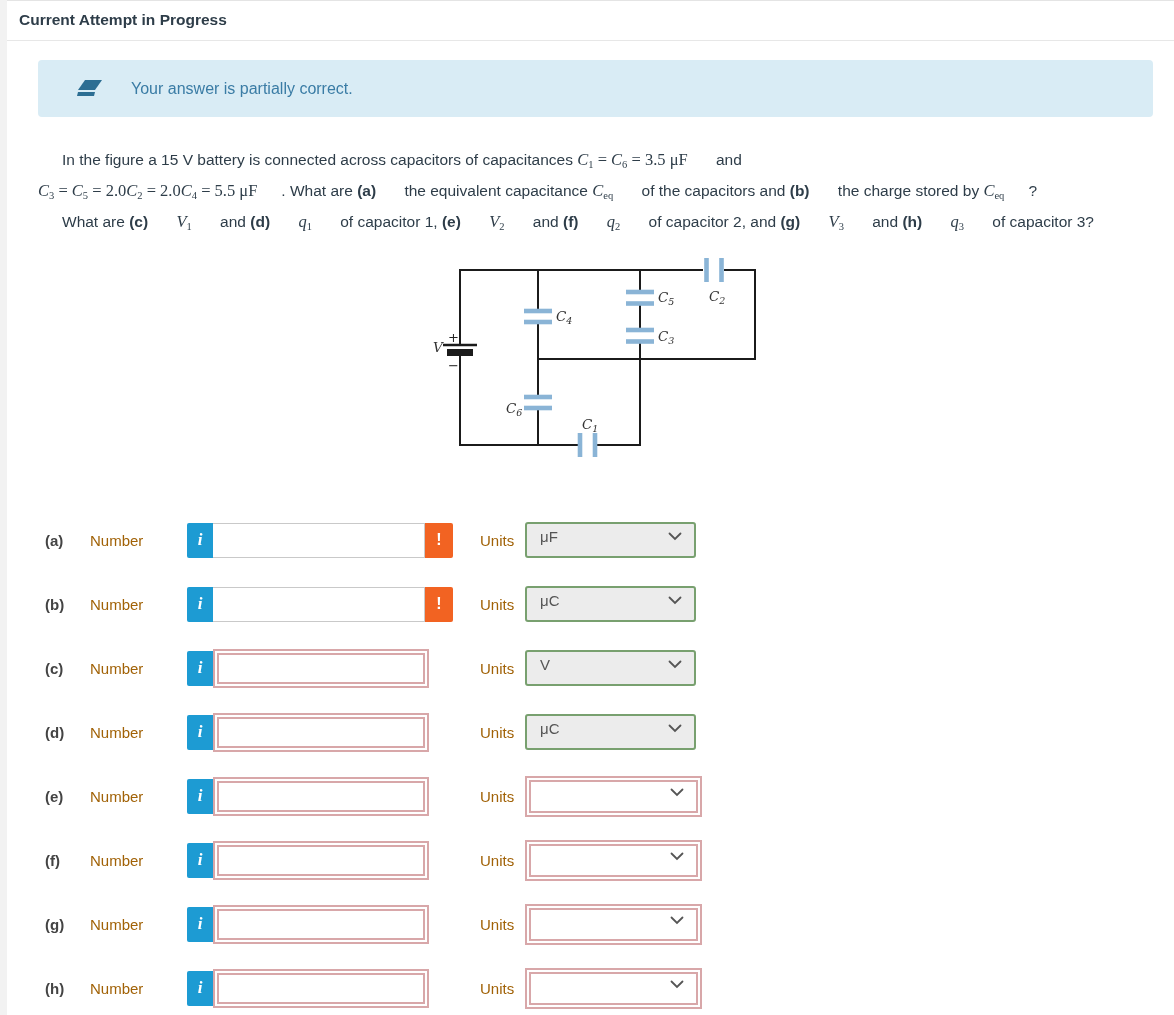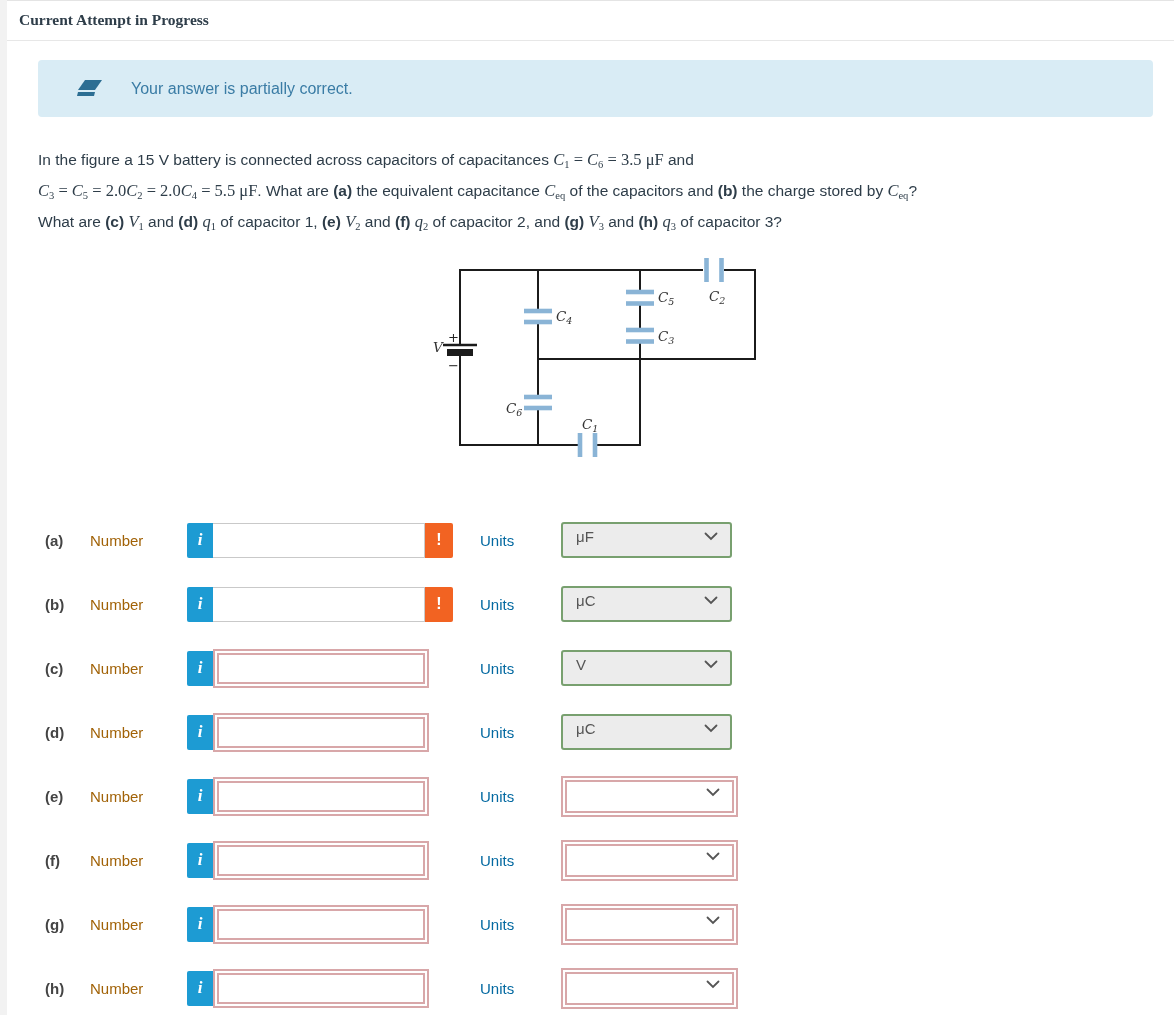--- a/index.html
+++ b/index.html
@@ -7,28 +7,28 @@
     --valid-green:#78a06f; --banner-bg:#d9ecf5; --banner-text:#3a7ca5;
     --heading-text:#2e3d49; --plate-blue:#8ab4d6; --select-bg:#ececec;
   }
   *{box-sizing:border-box; margin:0; padding:0;}
   html,body{width:1174px; height:1015px; overflow:hidden; background:#fff;
     font-family:"Liberation Sans","DejaVu Sans",sans-serif;}
   .left-strip{position:absolute; left:0; top:0; width:7px; height:1015px; background:#f2f2f2;}
   .top-line{position:absolute; left:7px; top:0; width:1167px; height:1px; background:#e4e4e4;}
   .page{position:relative; margin-left:7px; width:1167px;}
   .page-title{font-size:15.5px; font-weight:bold; color:var(--heading-text);
-    margin:11px 0 0 12px; line-height:18px;font-family:Liberation Serif, serif;}
+    margin:11px 0 0 12px; line-height:18px;}
   .divider{border:none; border-top:1px solid #e7e7e7; margin-top:11px;}
   .banner{margin:19px 21px 0 31px; height:57px; background:var(--banner-bg);
     border-radius:4px; display:flex; align-items:center;}
   .banner-icon{margin-left:37px; width:30px; height:20px; flex:0 0 auto;}
   .banner-text{margin-left:26px; font-size:16px; color:var(--banner-text);}
   .problem{margin:30px 10px 0 31px; font-size:15.5px; line-height:26px; color:var(--heading-text);}
-  .seg-p{font-family:"Liberation Sans","DejaVu Sans",sans-serif;}
+  .seg-p{font-family:"Liberation Sans","DejaVu Sans",sans-serif;margin-left:24px;}
   .seg-b{font-weight:bold;}
   .seg-i{font-family:"Liberation Serif","DejaVu Serif",serif; font-style:italic; font-size:16.5px;}
   .seg-r{font-family:"Liberation Serif","DejaVu Serif",serif; font-size:16.5px;}
   .seg-s{font-family:"Liberation Serif","DejaVu Serif",serif; font-size:10.5px; vertical-align:-3px;}
   .circuit{margin:15px 0 0 423px; width:330px; height:210px;}
   .wire{stroke:#1b1b1b; stroke-width:2; fill:none; stroke-linecap:square;}
   .plate{stroke:var(--plate-blue); stroke-width:4.6; fill:none;}
   .bat-thin{stroke:#1b1b1b; stroke-width:2.4;}
   .bat-thick{stroke:#1b1b1b; stroke-width:7;}
   .clabel{font-family:"DejaVu Serif","Liberation Serif",serif; font-style:italic;
@@ -46,21 +46,21 @@
     font-style:italic; font-weight:bold; font-size:17px; cursor:pointer;}
   .inwrap{display:flex;}
   .inwrap.plain{width:212px; height:35px;}
   .inwrap.plain .ninput{width:100%; height:100%; border:1px solid #c9c9c9; border-left:none;
     font-size:15px; padding:0 8px;}
   .inwrap.err{width:216px; height:39px; border:2px solid var(--error-pink); padding:2px; background:#fff;}
   .inwrap.err .ninput{width:100%; height:100%; border:2px solid var(--error-pink);
     font-size:15px; padding:0 8px;}
   .wbtn{width:28px; height:35px; flex:0 0 auto; background:var(--warning-orange); color:#fff;
     border:none; border-radius:0 2px 2px 0; font-weight:bold; font-size:16px; cursor:pointer;}
-  .ulabel{width:108px; padding-left:27px; font-size:15px; color:#0369a1; flex:0 0 auto;}
+  .ulabel{width:72px; padding-left:27px; font-size:15px; color:#a16207; flex:0 0 auto;}
   .select{flex:0 0 auto; cursor:pointer;}
   .select.valid{width:171px; height:36px; border:2px solid var(--valid-green); border-radius:3px;
     background:var(--select-bg);}
   .select.valid .sel-inner{height:100%;}
   .select.err{width:177px; height:41px; border:2px solid var(--error-pink); padding:2px; background:#fff;}
   .select.err .sel-inner{height:100%; border:2px solid var(--error-pink); background:#fff;}
   .sel-inner{display:flex; align-items:center; justify-content:space-between; padding:0 12px 8px 13px;}
   .sval{font-size:15px; color:#555;}
   .chev{flex:0 0 auto;}
 </style>

